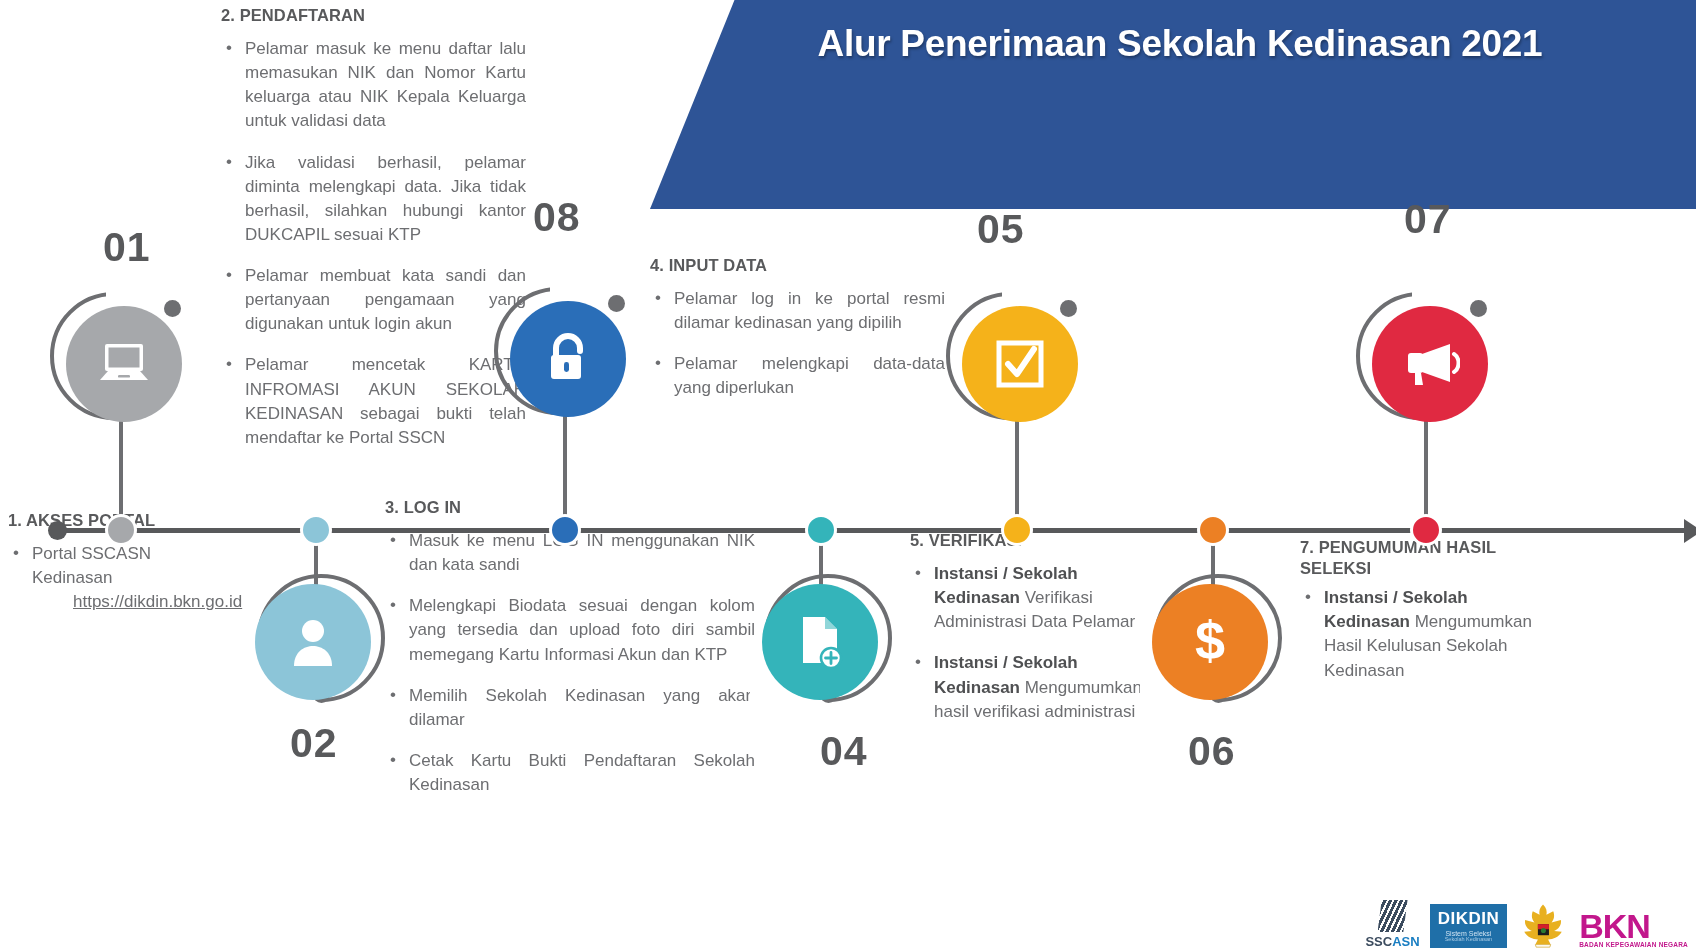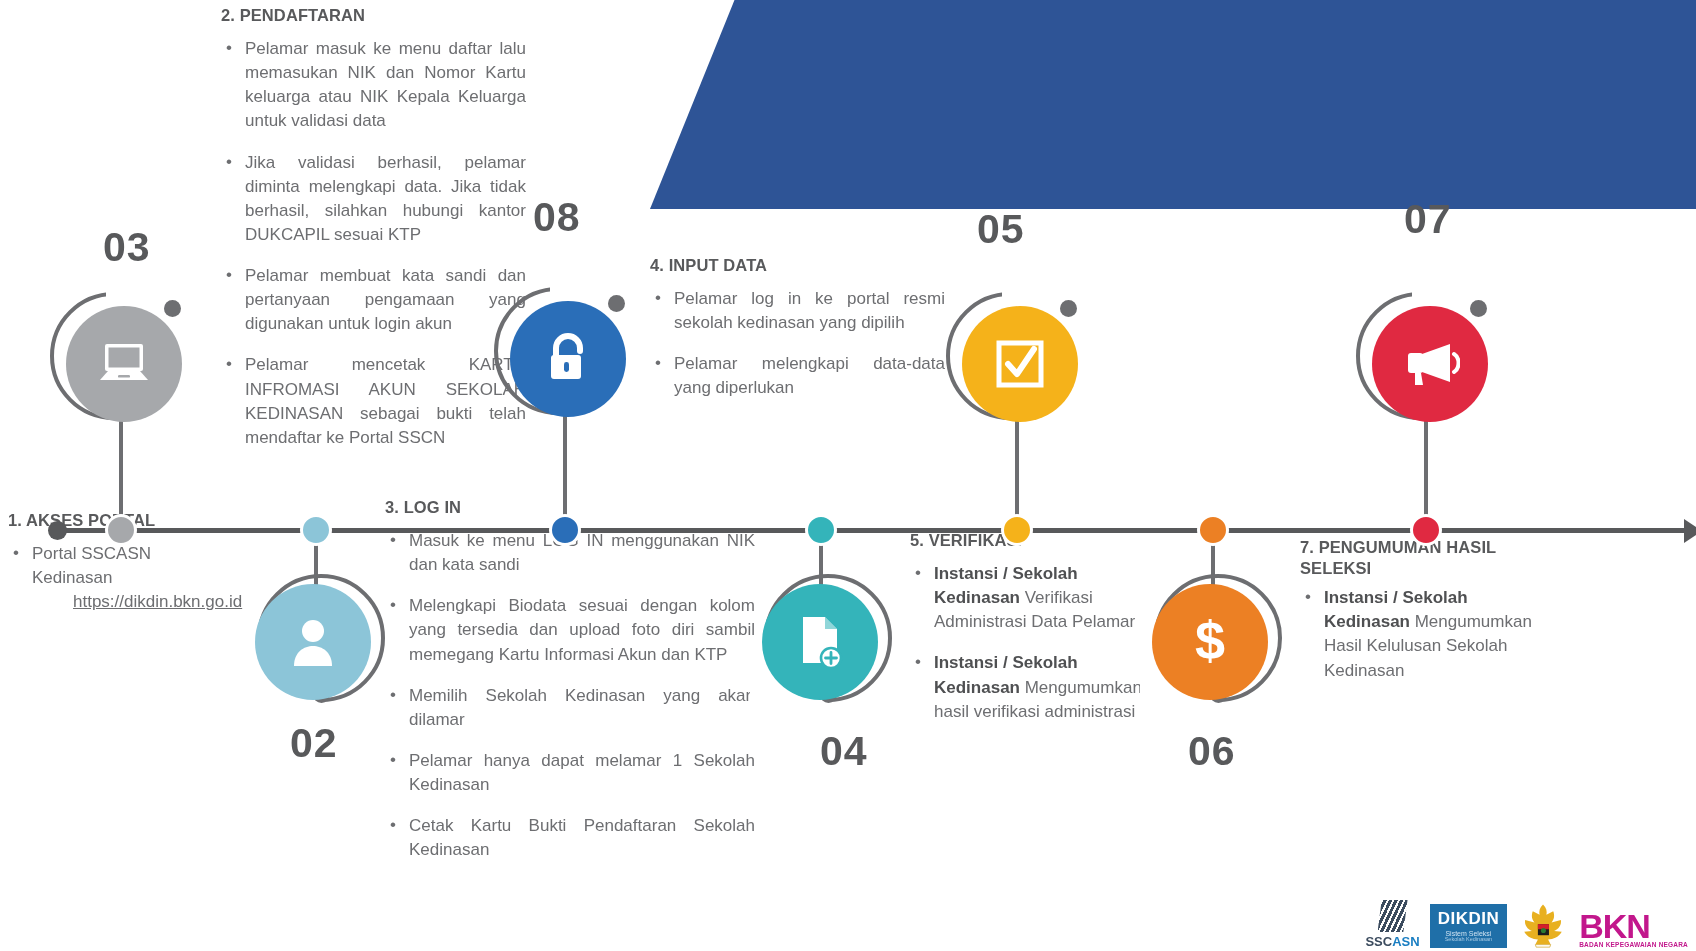--- a/index.html
+++ b/index.html
@@ -171,20 +171,21 @@
   .logo-bkn { line-height: 0.95; }
   .logo-bkn .b1 { font-size: 34px; font-weight: bold; color: #c2178c; letter-spacing: -1px; }
   .logo-bkn .b2 { font-size: 6.5px; font-weight: bold; color: #c2178c; letter-spacing: 0.2px; }
 </style>
 </head>
 <body>
 
 <div id="stage">
 
   <div class="header-banner"></div>
+  <div class="header-title">Alur Penerimaan Sekolah Kedinasan 2021</div>
 
   <div class="axis"></div>
   <div class="axis-head"></div>
   <div class="axis-start-dot"></div>
 
   <div class="node" style="left:105px;background:#a6a8ab;"></div>
   <div class="node" style="left:300px;background:#8cc5d8;"></div>
   <div class="node" style="left:549px;background:#2a6eb8;"></div>
   <div class="node" style="left:805px;background:#34b4ba;"></div>
   <div class="node" style="left:1001px;background:#f5b21a;"></div>
@@ -205,21 +206,21 @@
     <div class="ring-dot" style="left:116px;top:18px;"></div>
     <div class="circle" style="left:18px;top:24px;width:116px;height:116px;background:#a6a8ab;">
       <svg width="60" height="48" viewBox="0 0 60 48">
         <rect x="11" y="4" width="38" height="27" rx="2" fill="#ffffff"></rect>
         <rect x="14.5" y="7.5" width="31" height="20" fill="#a6a8ab"></rect>
         <path d="M6 40 L14 31 L46 31 L54 40 Z" fill="#ffffff"></path>
         <rect x="24" y="35" width="12" height="2.6" rx="1.2" fill="#a6a8ab"></rect>
       </svg>
     </div>
   </div>
-  <div class="step-num" style="left:103px;top:224px;">03</div>
+  <div class="step-num" style="left:103px;top:224px;">01</div>
 
   <div class="circle-wrap" style="left:243px;top:572px;width:150px;height:145px;">
     <div class="ring" style="left:14px;top:2px;width:128px;height:128px;"></div>
     <div class="ring-mask" style="left:0px;top:78px;width:80px;height:68px;"></div>
     <div class="ring-dot" style="left:70px;top:114px;"></div>
     <div class="circle" style="left:12px;top:12px;width:116px;height:116px;background:#8cc5d8;">
       <svg width="56" height="56" viewBox="0 0 56 56">
         <circle cx="28" cy="17" r="11" fill="#ffffff"></circle>
         <path d="M9 52 C9 38 19 32 28 32 C37 32 47 38 47 52 Z" fill="#ffffff"></path>
       </svg>
@@ -313,29 +314,28 @@
       <li>Pelamar mencetak KARTU INFROMASI AKUN SEKOLAH KEDINASAN sebagai bukti telah mendaftar ke Portal SSCN</li>
     </ul>
   </div>
 
   <div class="block justify" style="left:385px;top:497px;width:370px;">
     <h3>3. LOG IN</h3>
     <ul>
       <li>Masuk ke menu LOG IN menggunakan NIK dan kata sandi</li>
       <li>Melengkapi Biodata sesuai dengan kolom yang tersedia dan upload foto diri sambil memegang Kartu Informasi Akun dan KTP</li>
       <li>Memilih Sekolah Kedinasan yang akan dilamar</li>
-      <li>Pelamar hanya dapat melamar 1 Sekolah Kedinasan</li>
       <li>Cetak Kartu Bukti Pendaftaran Sekolah Kedinasan</li>
     </ul>
   </div>
 
   <div class="block justify" style="left:650px;top:255px;width:295px;">
     <h3>4. INPUT DATA</h3>
     <ul>
-      <li>Pelamar  log in ke portal resmi sekolah kedinasan yang dipilih</li>
+      <li>Pelamar  log in ke portal resmi dilamar kedinasan yang dipilih</li>
       <li>Pelamar melengkapi data-data yang diperlukan</li>
     </ul>
   </div>
 
   <div class="block" style="left:910px;top:530px;width:255px;">
     <h3>5. VERIFIKASI</h3>
     <ul>
       <li><b>Instansi / Sekolah Kedinasan</b><span> Verifikasi Administrasi Data Pelamar</span></li>
       <li><b>Instansi / Sekolah Kedinasan</b><span> Mengumumkan hasil verifikasi administrasi</span></li>
     </ul>

